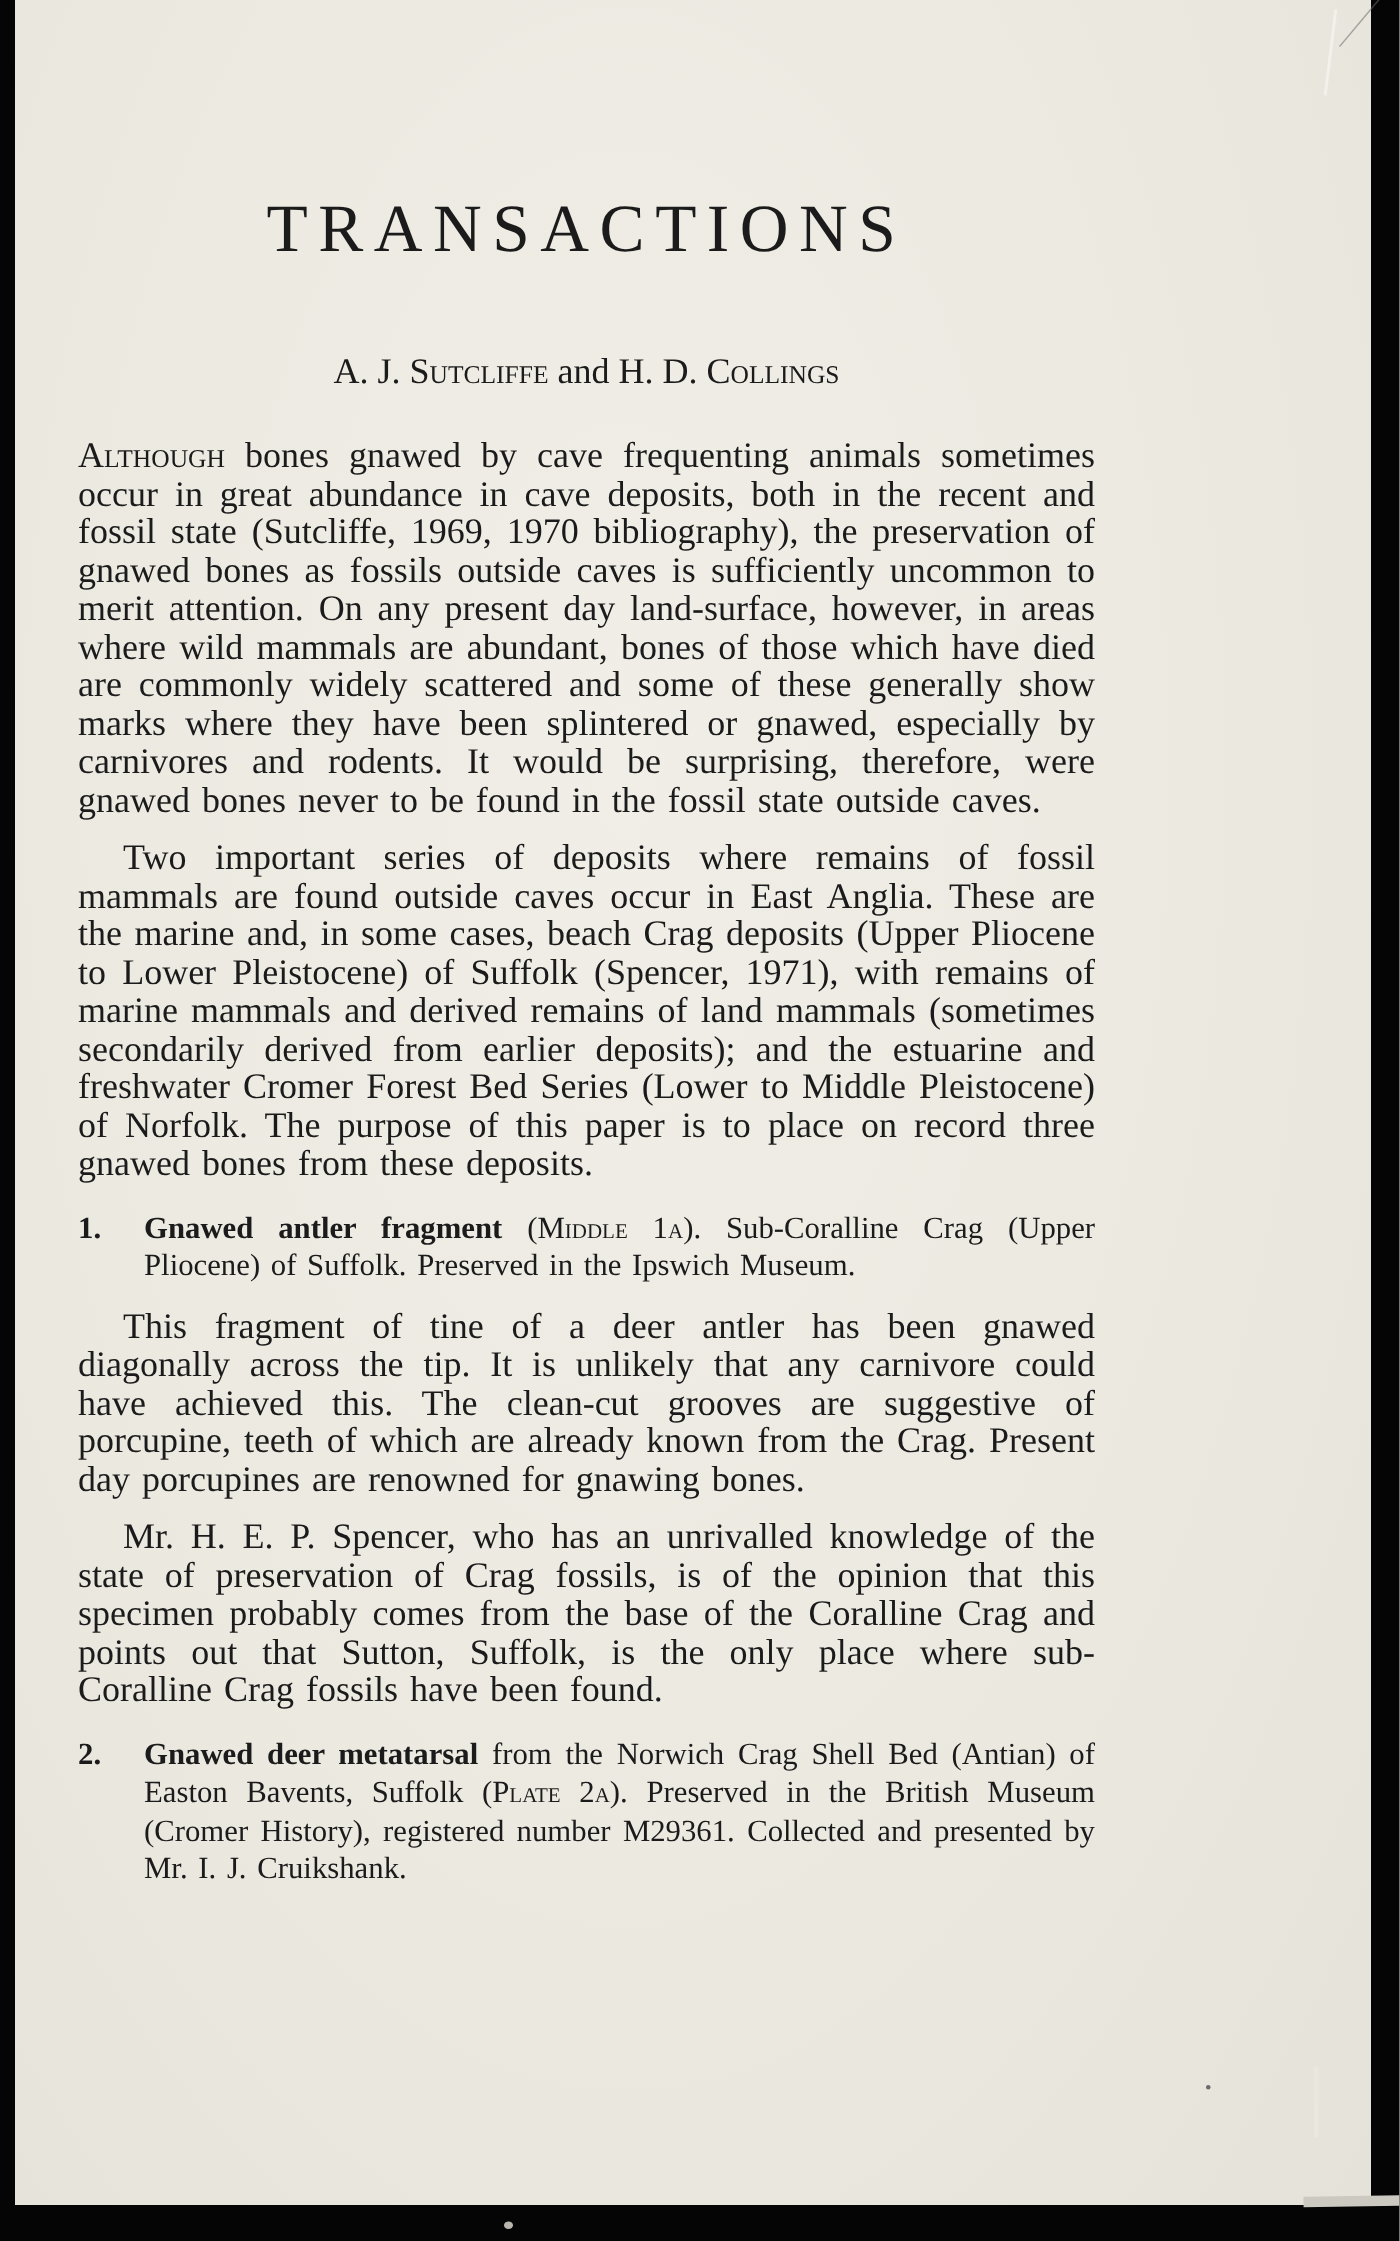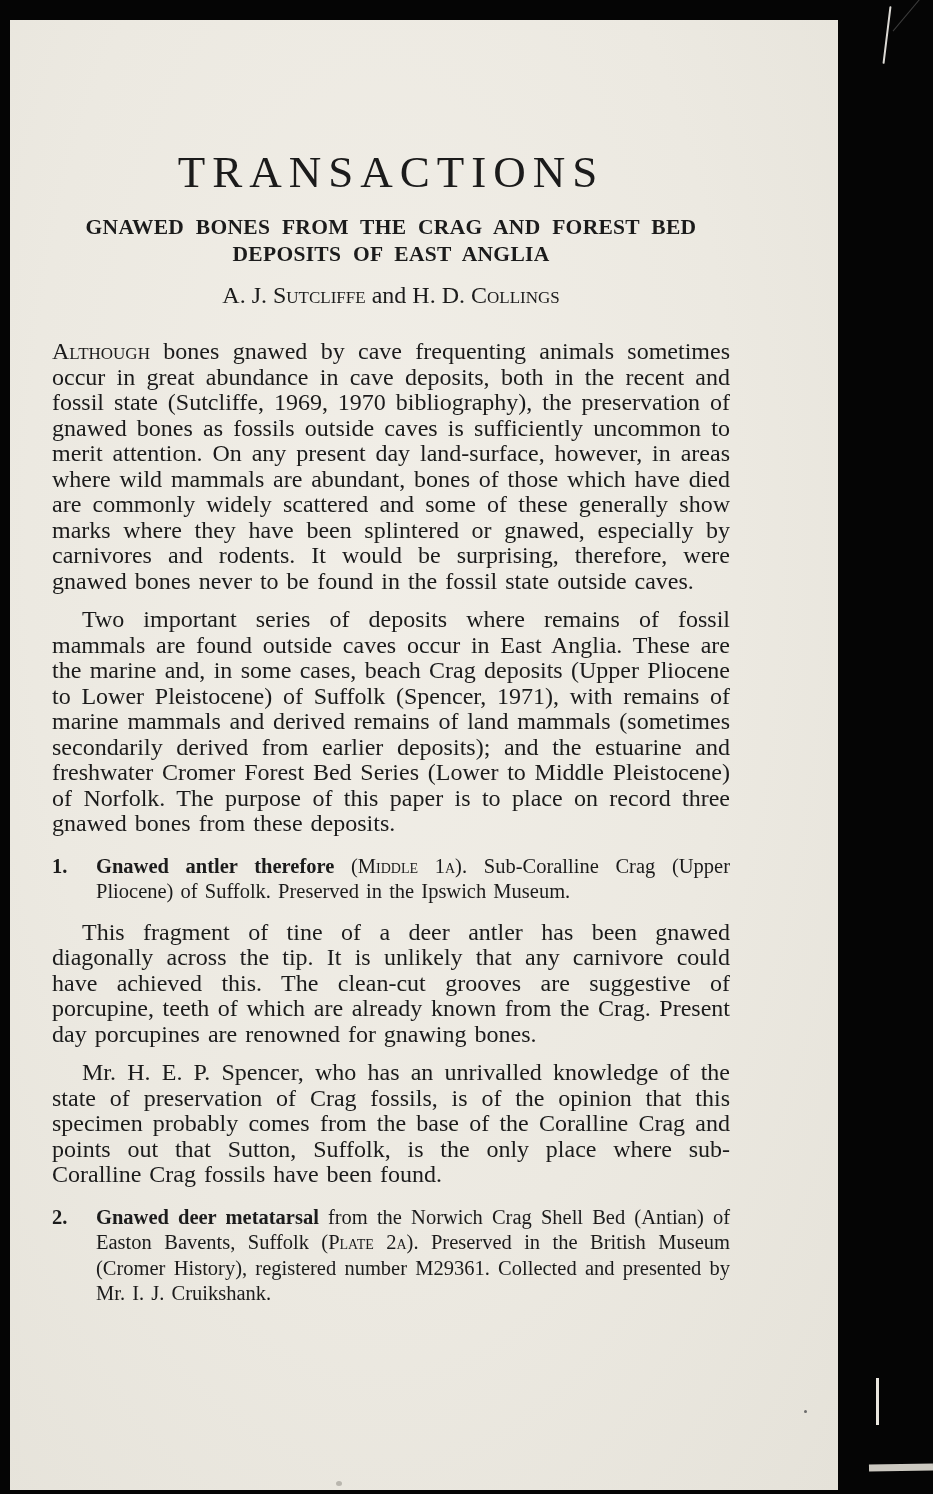--- a/index.html
+++ b/index.html
@@ -8,22 +8,22 @@
     width: 933px;
     height: 1494px;
     position: relative;
     overflow: hidden;
     background: #050505;
     font-family: "Liberation Serif", serif;
   }
   .page {
     position: absolute;
     left: 10px;
-    top: 20px;
-    width: 828px;
+    top: 0;
+    width: 904px;
     height: 1470px;
     background: #edeae2;
     background-image: radial-gradient(ellipse at 45% 35%, #f1eee7 0%, #ece9e1 55%, #e5e2d9 100%);
     color: #1b1b1b;
   }
   .content {
     width: 678px;
     margin-left: 42px;
     padding-top: 126px;
   }
@@ -101,29 +101,29 @@
   }
 </style>
 </head>
 <body>
 
 <div class="page">
   <div class="content">
 
     <h1 class="journal-title">TRANSACTIONS</h1>
 
-    <h2 class="article-title"><span>GNAWED BONES FROM THE CRAG AND FOREST BED</span><br><span>DEPOSITS OF EAST ANGLIA</span></h2>
+    <h2 class="article-title"><br></h2>
 
     <div class="authors"><span class="sc">A. J. Sutcliffe</span><span> and </span><span class="sc">H. D. Collings</span></div>
 
     <p class="para"><span class="sc">Although</span><span> bones gnawed by cave frequenting animals sometimes occur in great abundance in cave deposits, both in the recent and fossil state (Sutcliffe, 1969, 1970 bibliography), the preservation of gnawed bones as fossils outside caves is sufficiently uncommon to merit attention. On any present day land-surface, however, in areas where wild mammals are abundant, bones of those which have died are commonly widely scattered and some of these generally show marks where they have been splintered or gnawed, especially by carnivores and rodents. It would be surprising, therefore, were gnawed bones never to be found in the fossil state outside caves.</span></p>
 
     <p class="para indent">Two important series of deposits where remains of fossil mammals are found outside caves occur in East Anglia. These are the marine and, in some cases, beach Crag deposits (Upper Pliocene to Lower Pleistocene) of Suffolk (Spencer, 1971), with remains of marine mammals and derived remains of land mammals (sometimes secondarily derived from earlier deposits); and the estuarine and freshwater Cromer Forest Bed Series (Lower to Middle Pleistocene) of Norfolk. The purpose of this paper is to place on record three gnawed bones from these deposits.</p>
 
-    <div class="item"><span class="item-num">1.</span><span class="item-lead">Gnawed antler therefore</span><span> </span><span class="sc">(Middle 1a).</span><span> Sub-Coralline Crag (Upper Pliocene) of Suffolk. Preserved in the Ipswich Museum.</span></div>
+    <div class="item"><span class="item-num">1.</span><span class="item-lead">Gnawed antler fragment</span><span> </span><span class="sc">(Middle 1a).</span><span> Sub-Coralline Crag (Upper Pliocene) of Suffolk. Preserved in the Ipswich Museum.</span></div>
 
     <p class="para indent">This fragment of tine of a deer antler has been gnawed diagonally across the tip. It is unlikely that any carnivore could have achieved this. The clean-cut grooves are suggestive of porcupine, teeth of which are already known from the Crag. Present day porcupines are renowned for gnawing bones.</p>
 
     <p class="para indent">Mr. H. E. P. Spencer, who has an unrivalled knowledge of the state of preservation of Crag fossils, is of the opinion that this specimen probably comes from the base of the Coralline Crag and points out that Sutton, Suffolk, is the only place where sub-Coralline Crag fossils have been found.</p>
 
     <div class="item"><span class="item-num">2.</span><span class="item-lead">Gnawed deer metatarsal</span><span> from the Norwich Crag Shell Bed (Antian) of Easton Bavents, Suffolk </span><span class="sc">(Plate 2a).</span><span> Preserved in the British Museum (Cromer History), registered number M29361. Collected and presented by Mr. I. J. Cruikshank.</span></div>
 
   </div>
   <div class="artifact artifact-dot-page"></div>
 </div>

